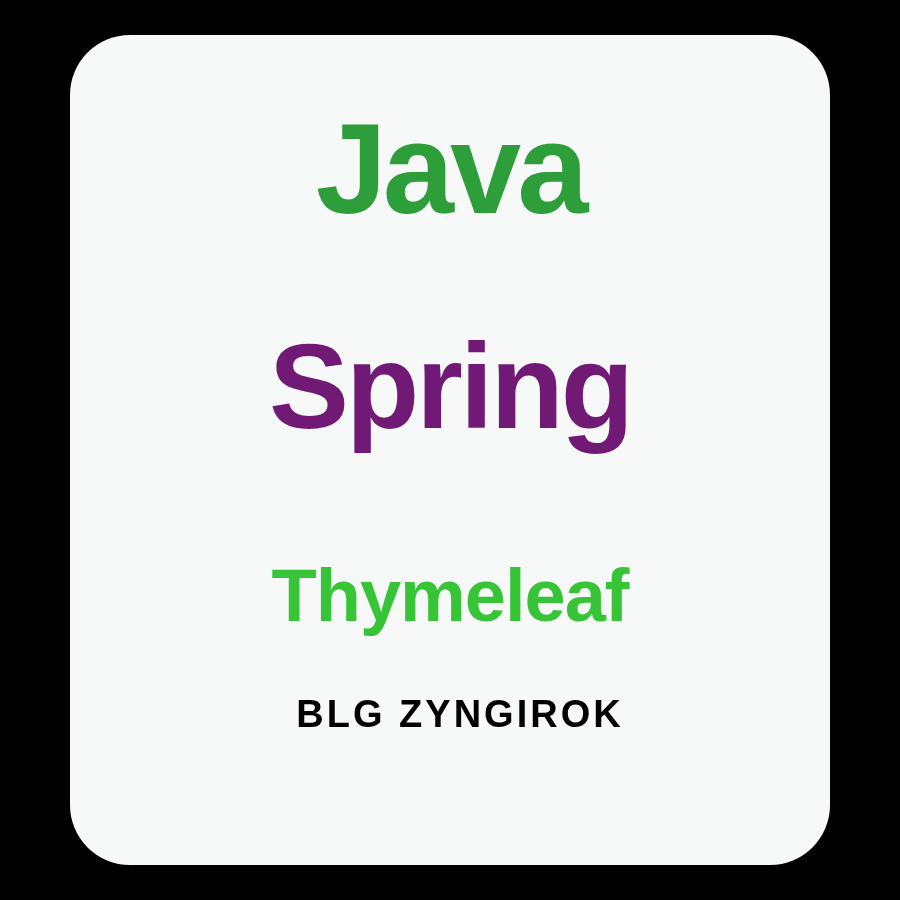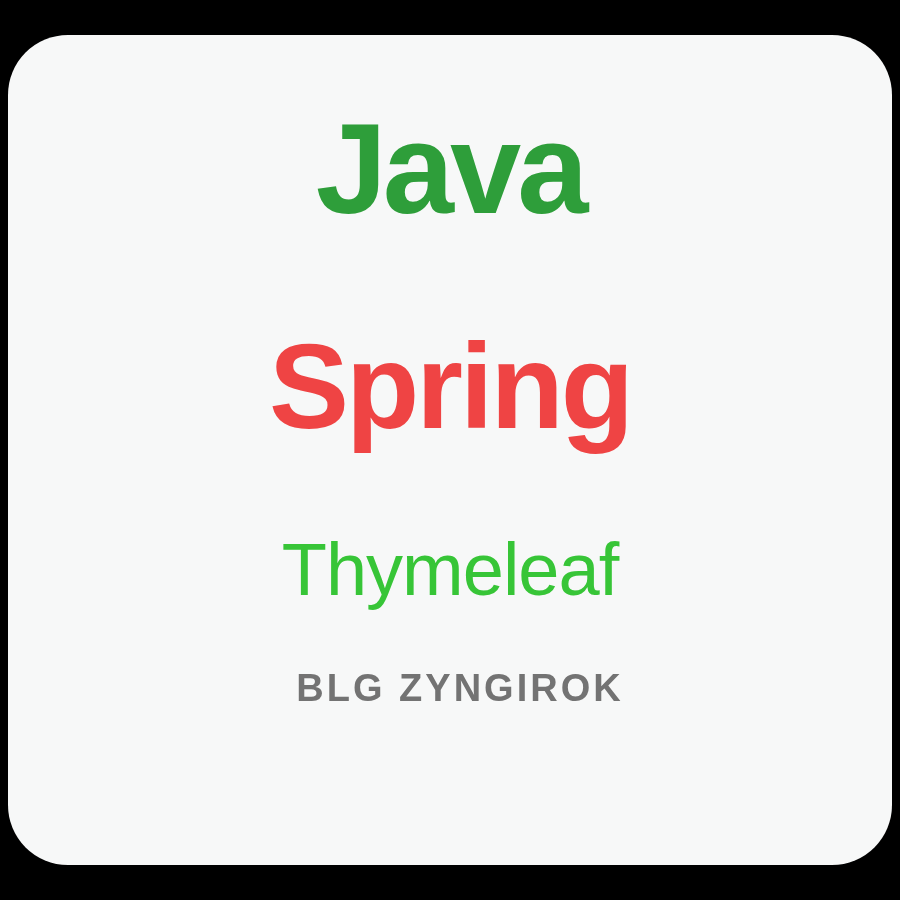--- a/index.html
+++ b/index.html
@@ -10,59 +10,59 @@
     body {
       width: 900px;
       height: 900px;
       background: #000000;
       display: flex;
       align-items: center;
       justify-content: center;
       font-family: Arial, Helvetica, sans-serif;
     }
     .card {
-      width: 884px;
+      width: 760px;
       height: 830px;
       background: #f7f8f8;
       border-radius: 60px;
       display: flex;
       flex-direction: column;
       align-items: center;
       padding-top: 60px;
       padding-bottom: 35px;
     }
     .title-java {
       color: #2e9e3a;
       font-weight: 900;
       font-size: 128px;
       letter-spacing: -4px;
       font-family: Impact, 'Arial Black', sans-serif;
       font-stretch: condensed;
       margin-bottom: 75px;
     }
     .title-spring {
-      color: #ef4444;
+      color: #701a75;
       font-weight: 900;
       font-size: 120px;
       letter-spacing: -3px;
       font-family: Impact, 'Arial Black', sans-serif;
       font-stretch: condensed;
-      margin-bottom: 72px;
+      margin-bottom: 98px;
     }
     .subtitle-line {
       color: #37c537;
-      font-weight: 400;
+      font-weight: 700;
       font-size: 74px;
       letter-spacing: -1px;
       font-family: 'Arial Black', Arial, sans-serif;
       line-height: 1.15;
       text-align: left;
     }
     .footer-text {
-      color: #737373;
+      color: #000000;
       font-weight: 700;
       font-size: 38px;
       letter-spacing: 3px;
       margin-top: 55px;
       font-family: Arial, sans-serif;
       margin-left: 20px;
     }
   </style>
 </head>
 <body>

